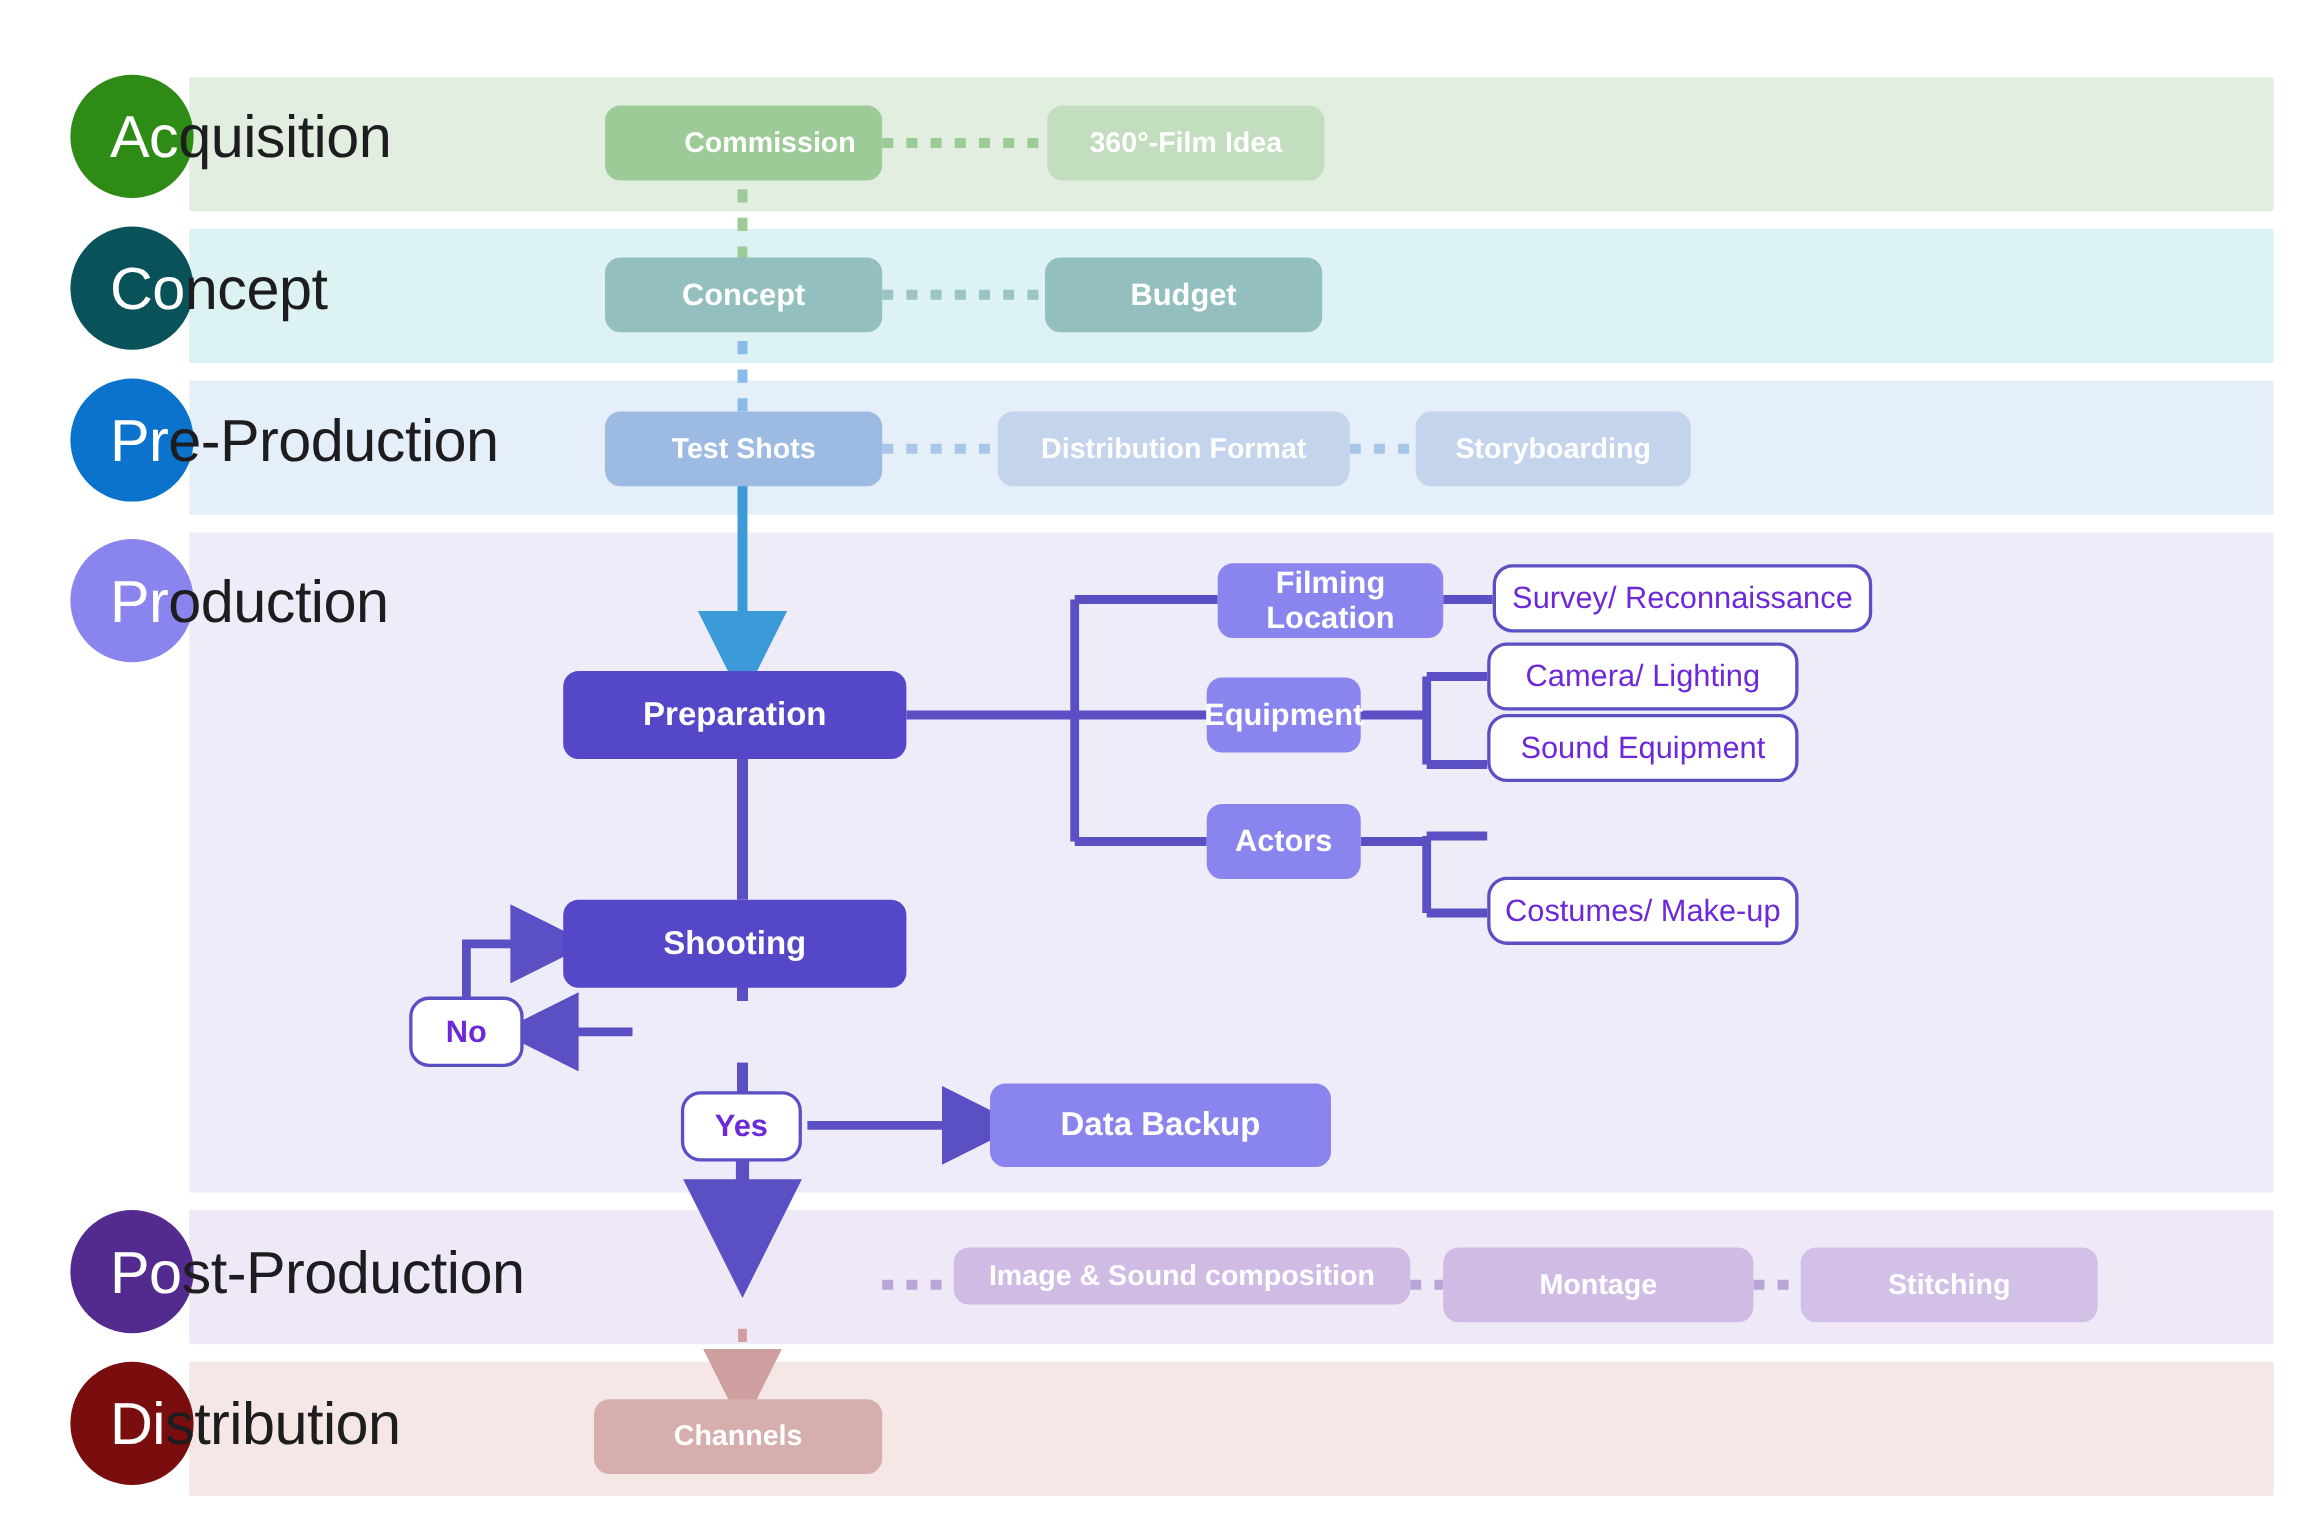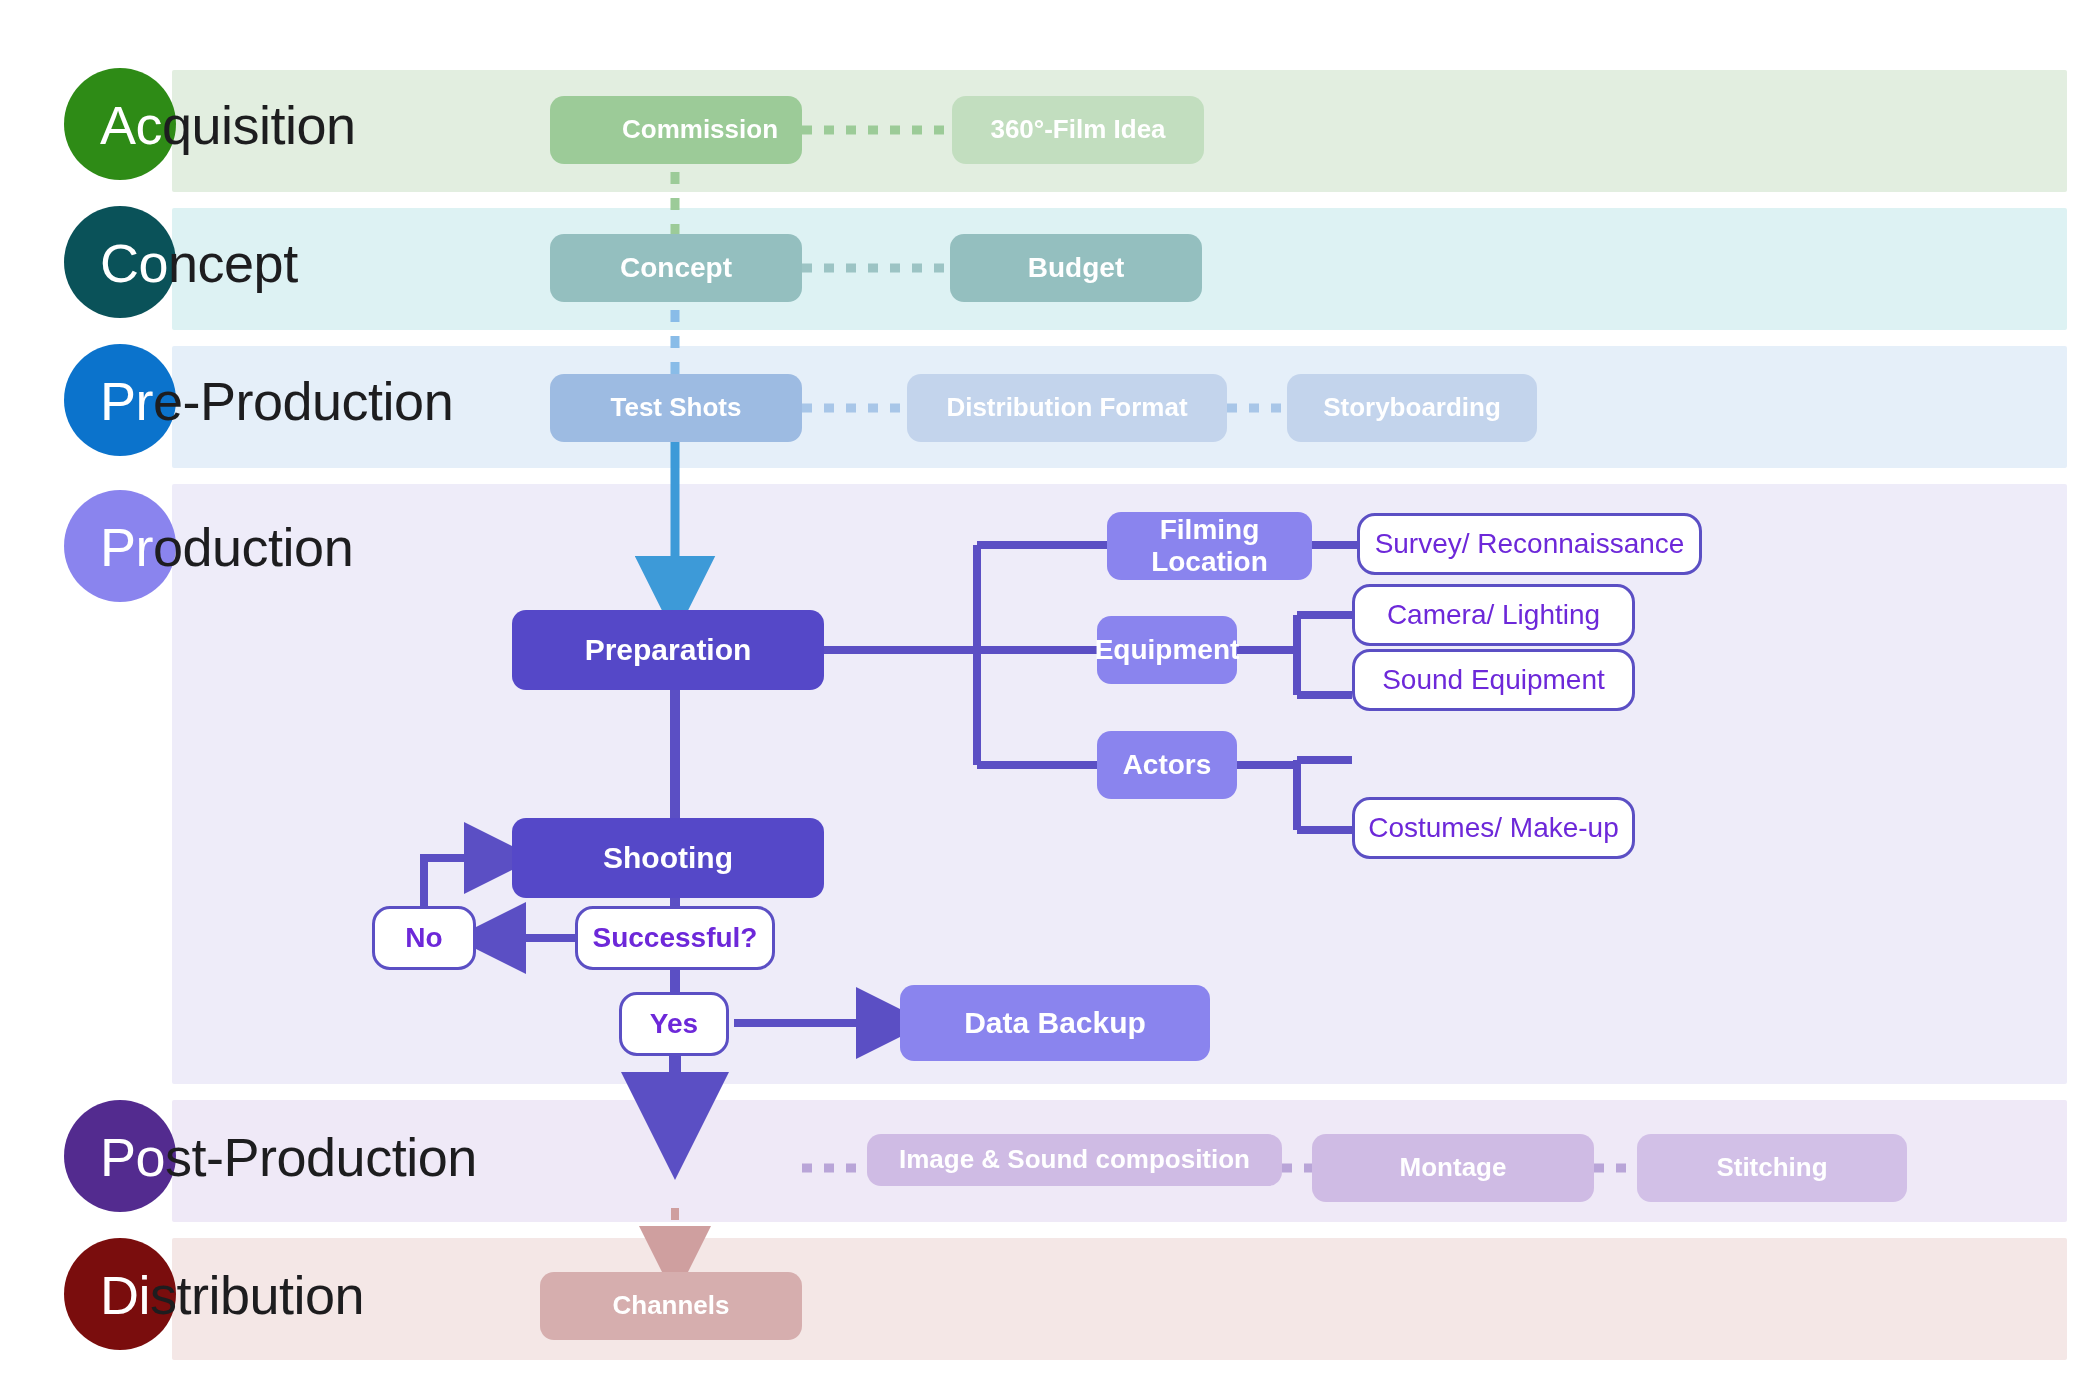--- a/index.html
+++ b/index.html
@@ -154,21 +154,20 @@
 
   <div class="node white" style="left:1345px;top:513px;width:345px;height:62px;font-size:28px;">Survey/ Reconnaissance</div>
 
   <div class="node white" style="left:1340px;top:584px;width:283px;height:62px;font-size:28px;">Camera/ Lighting</div>
 
   <div class="node white" style="left:1340px;top:649px;width:283px;height:62px;font-size:28px;">Sound Equipment</div>
 
 
   <div class="node white" style="left:1340px;top:797px;width:283px;height:62px;font-size:28px;">Costumes/ Make-up</div>
 
-  <div class="node white" style="left:563px;top:906px;width:200px;height:64px;font-size:28px;font-weight:700;">Successful?</div>
 
   <div class="node white" style="left:360px;top:906px;width:104px;height:64px;font-size:28px;font-weight:700;">No</div>
 
   <div class="node white" style="left:607px;top:992px;width:110px;height:64px;font-size:28px;font-weight:700;">Yes</div>
 
 
   <div class="node soft" style="left:855px;top:1134px;width:415px;height:52px;background:#cfbbe4;font-size:26px;text-align:center;">Image &amp; Sound composition</div>
 
   <div class="node soft" style="left:1300px;top:1134px;width:282px;height:68px;background:#cfbbe4;font-size:26px;">Montage</div>
 

